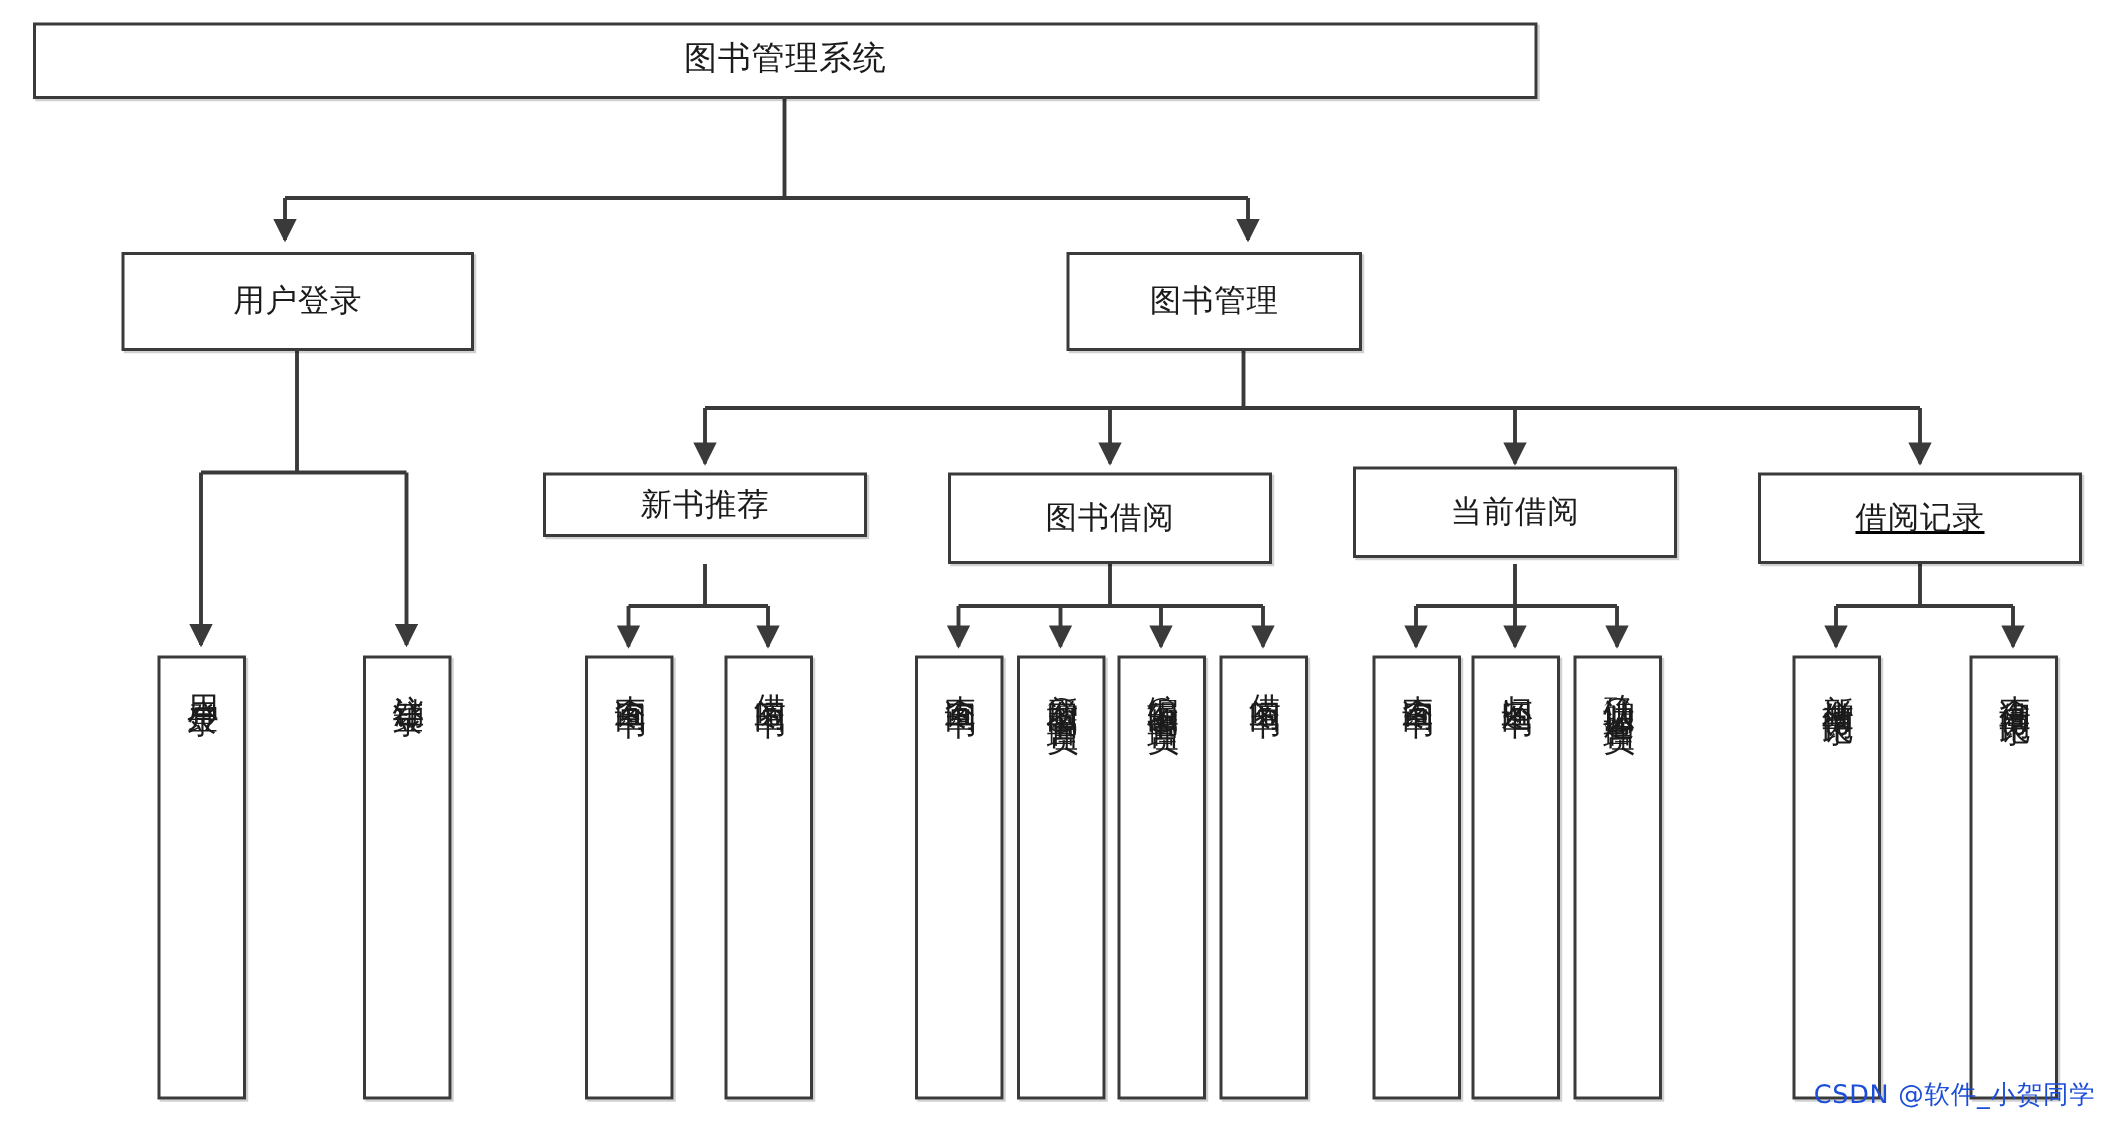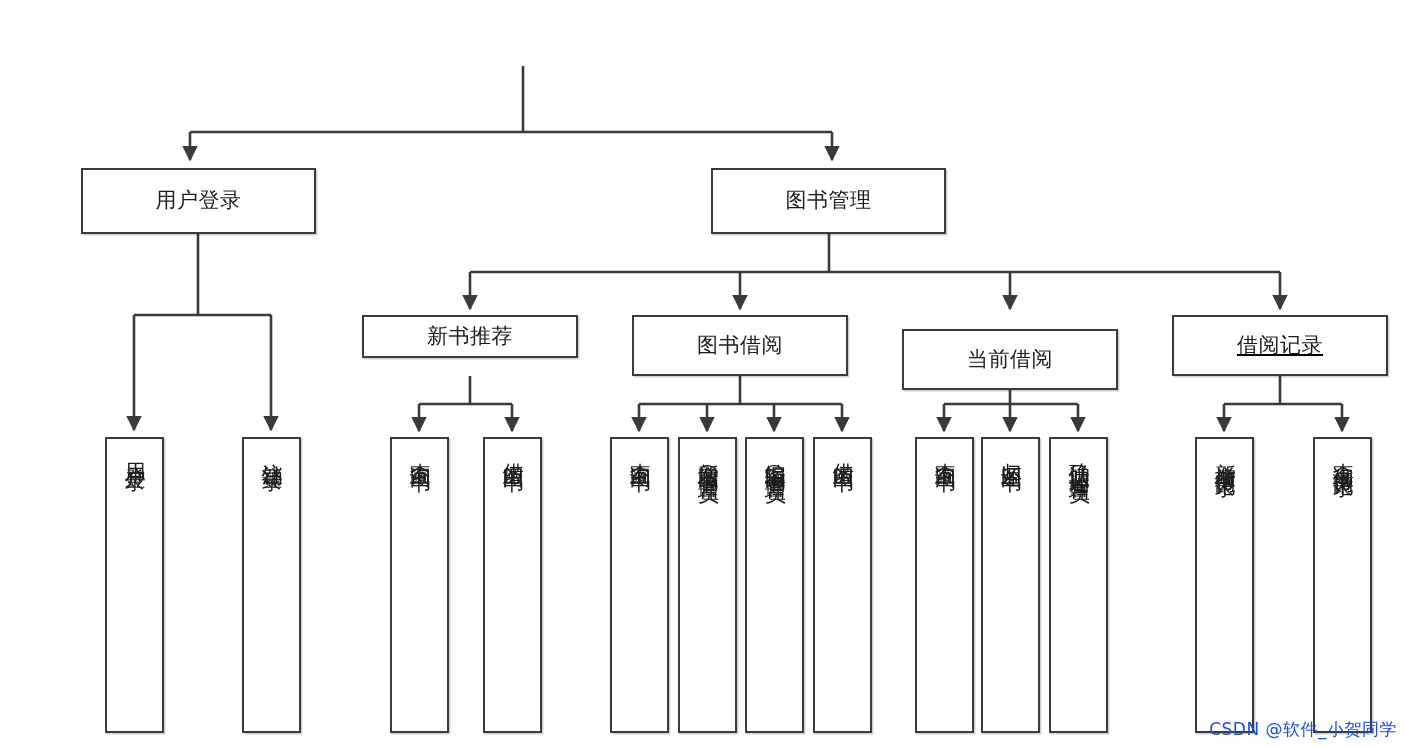--- a/index.html
+++ b/index.html
@@ -115,35 +115,38 @@
       <path d="M 1010 404 L 1010 431" marker-end="url(#arrow)"></path>
       <path d="M 1078 404 L 1078 431" marker-end="url(#arrow)"></path>
 
       <path d="M 1280 376 L 1280 404"></path>
       <path d="M 1224 404 L 1342 404"></path>
       <path d="M 1224 404 L 1224 431" marker-end="url(#arrow)"></path>
       <path d="M 1342 404 L 1342 431" marker-end="url(#arrow)"></path>
     </g>
   </svg>
 
+  <div class="node root" style="left:22px; top:15px; width:1003px; height:51px;">
+    <span class="label">图书管理系统</span>
+  </div>
 
   <div class="node" style="left:81px; top:168px; width:235px; height:66px;">
     <span class="label">用户登录</span>
   </div>
-  <div class="node" style="left:711px; top:168px; width:235px; height:66px;align-items:center;">
+  <div class="node" style="left:711px; top:168px; width:197px; height:66px;align-items:center;">
     <span class="label">图书管理</span>
   </div>
 
   <div class="node" style="left:362px; top:315px; width:216px; height:43px;">
     <span class="label">新书推荐</span>
   </div>
   <div class="node" style="left:632px; top:315px; width:216px; height:61px;">
     <span class="label">图书借阅</span>
   </div>
-  <div class="node" style="left:902px; top:329px; width:216px; height:61px;">
+  <div class="node" style="left:902px; top:311px; width:216px; height:61px;">
     <span class="label">当前借阅</span>
   </div>
   <div class="node" style="left:1172px; top:315px; width:216px; height:61px;text-decoration:underline;">
     <span class="label">借阅记录</span>
   </div>
 
   <div class="node vertical" style="left:105px; top:437px; width:59px; height:296px;">
     <span class="label">用户登录</span>
   </div>
   <div class="node vertical" style="left:242px; top:437px; width:59px; height:296px;">

